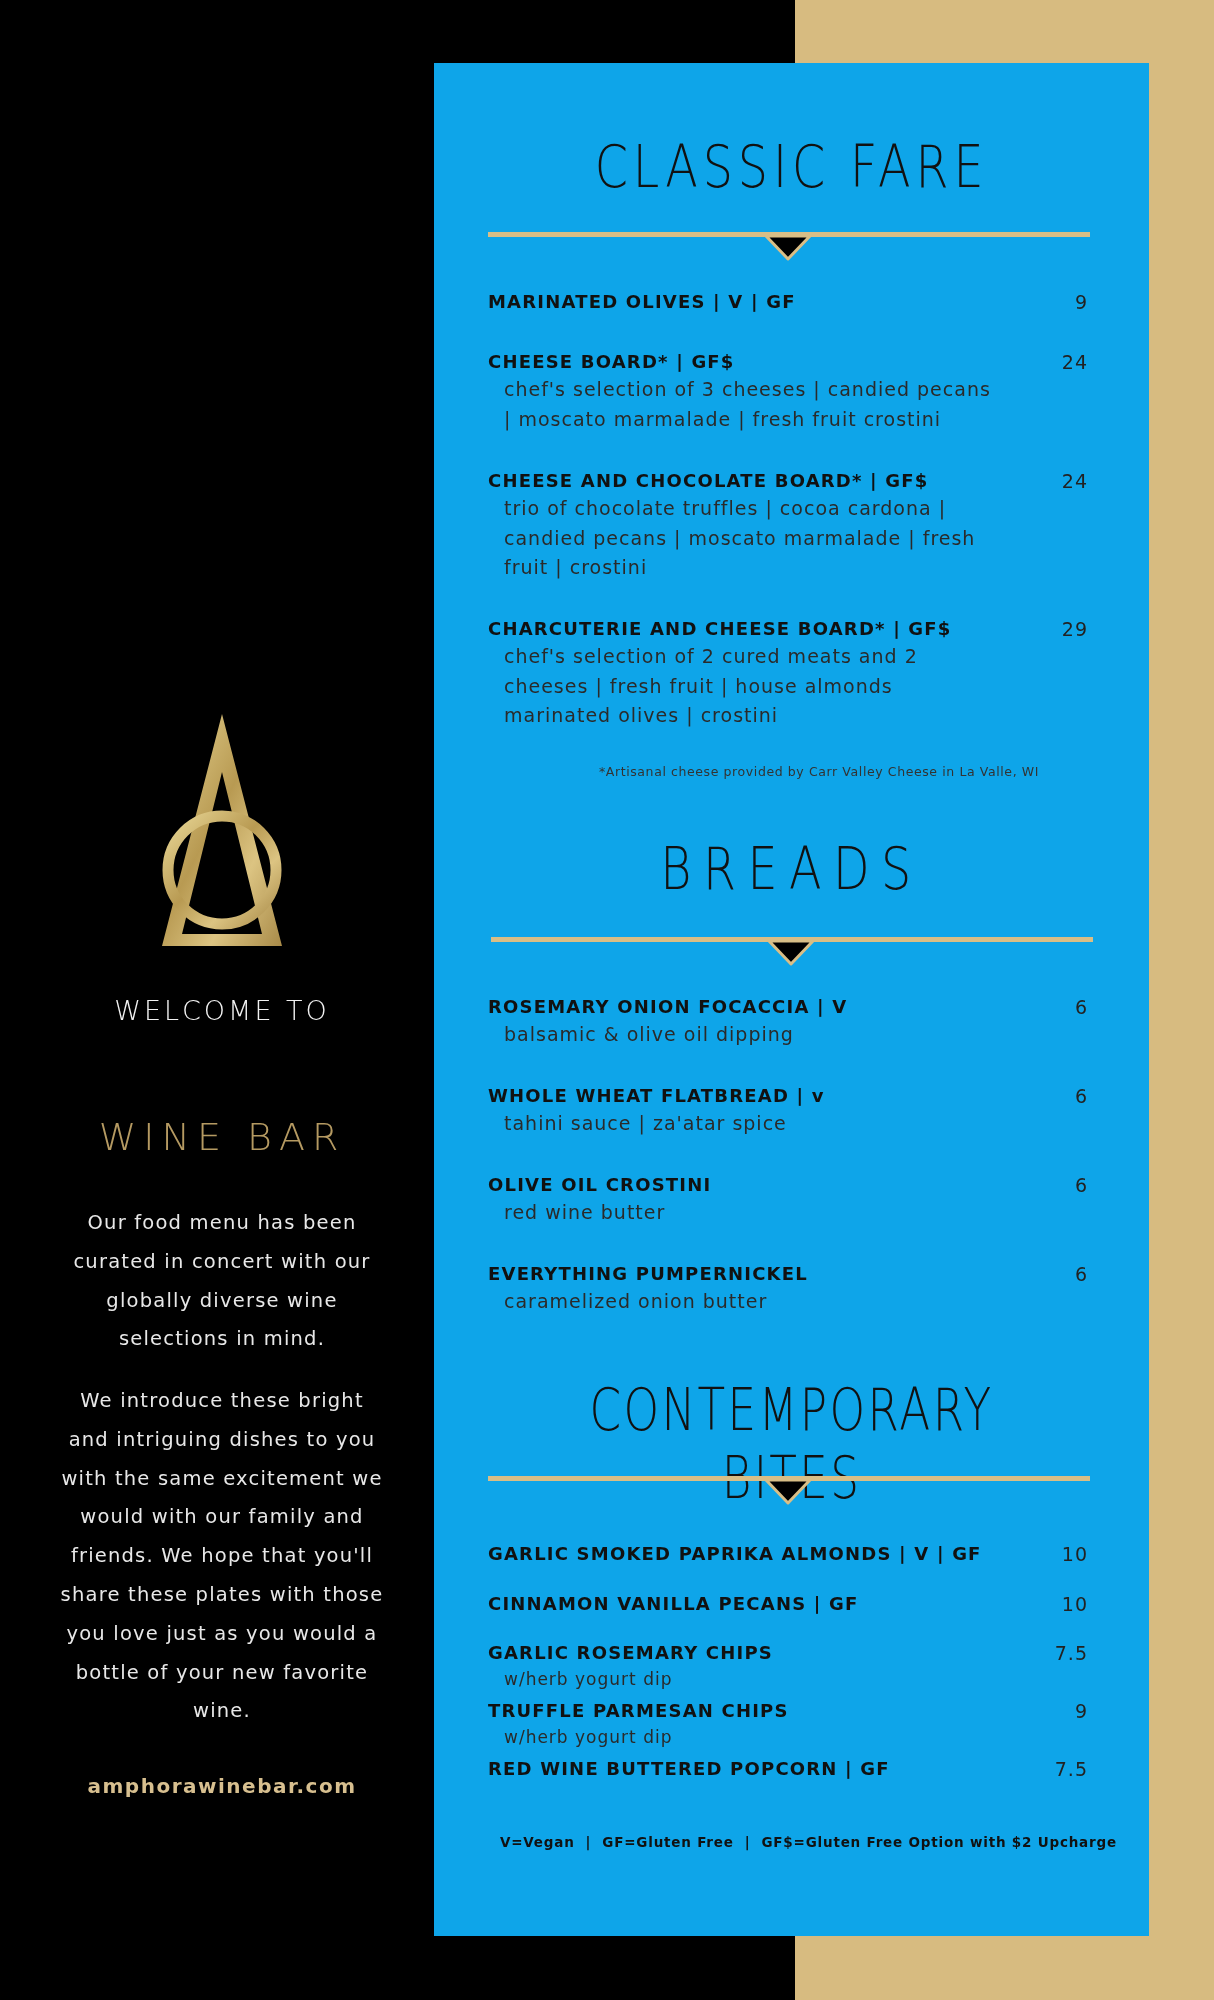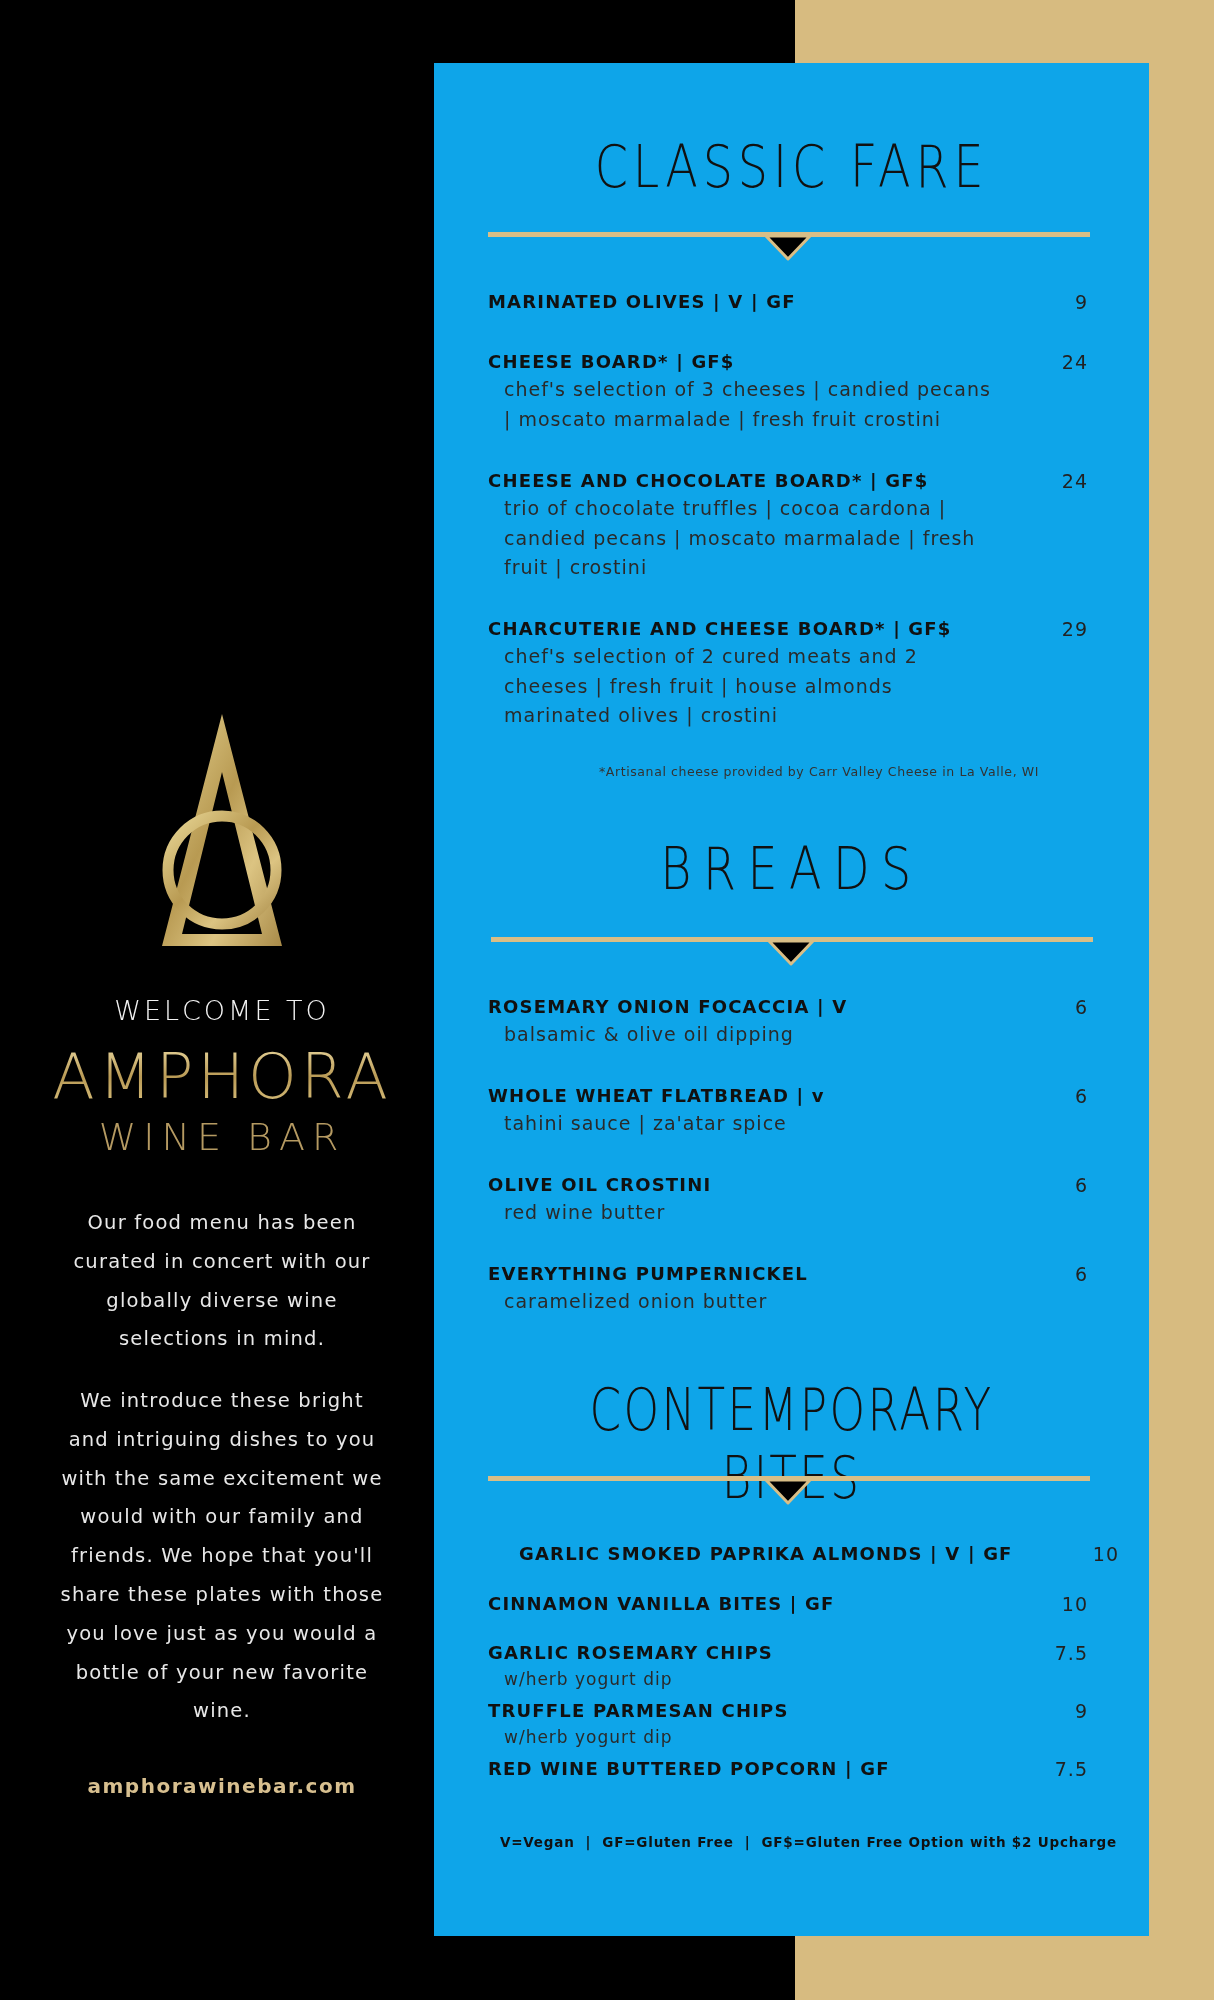--- a/index.html
+++ b/index.html
@@ -135,21 +135,20 @@
           <stop offset="1" stop-color="#a88a48"></stop>
         </linearGradient>
       </defs>
 
       <path d="M62 2 L122 234 L2 234 Z M62 60 L22 222 L102 222 Z" fill="url(#g1)" fill-rule="evenodd"></path>
 
       <circle cx="62" cy="158" r="54" fill="none" stroke="url(#g1)" stroke-width="11"></circle>
     </svg>
   </div>
   <div class="welcome">WELCOME TO</div>
-  <div class="brand-name">AMPHORA</div>
   <div class="brand-sub">WINE BAR</div>
   <div class="intro p1">Our food menu has been curated in concert with our globally diverse wine selections in mind.</div>
   <div class="intro p2">We introduce these bright and intriguing dishes to you with the same excitement we would with our family and friends. We hope that you'll share these plates with those you love just as you would a bottle of your new favorite wine.</div>
   <a class="website">amphorawinebar.com</a>
 </div>
 
 <div class="card">
 
   <div class="section-title" style="top:70px; font-size:58px; letter-spacing:6px; transform:scaleX(0.82);">CLASSIC FARE</div>
   <div class="divider" style="left:54px; top:169px; width:602px;"></div>
@@ -210,26 +209,26 @@
   </div>
 
   <div class="section-title" style="top:1313px; font-size:58px; letter-spacing:3px; transform:scaleX(0.78);">CONTEMPORARY BITES</div>
   <div class="divider" style="left:54px; top:1413px; width:602px;"></div>
   <div class="tri" style="left:330px; top:1416px;">
     <svg width="48" height="26" viewBox="0 0 48 26">
         <path d="M2 1 L46 1 L24 24 Z" fill="#000" stroke="#d9be86" stroke-width="3" stroke-linejoin="round"></path>
       </svg>
   </div>
 
-  <div class="item" style="top:1478px;margin-left:31px;">
+  <div class="item" style="top:1478px;">
     <div class="item-name">GARLIC SMOKED PAPRIKA ALMONDS | V | GF</div>
     <div class="price">10</div>
   </div>
   <div class="item" style="top:1528px;">
-    <div class="item-name">CINNAMON VANILLA BITES | GF</div>
+    <div class="item-name">CINNAMON VANILLA PECANS | GF</div>
     <div class="price">10</div>
   </div>
   <div class="item" style="top:1577px;">
     <div class="item-name">GARLIC ROSEMARY CHIPS</div>
     <div class="item-desc small">w/herb yogurt dip</div>
     <div class="price">7.5</div>
   </div>
   <div class="item" style="top:1635px;">
     <div class="item-name">TRUFFLE PARMESAN CHIPS</div>
     <div class="item-desc small">w/herb yogurt dip</div>

